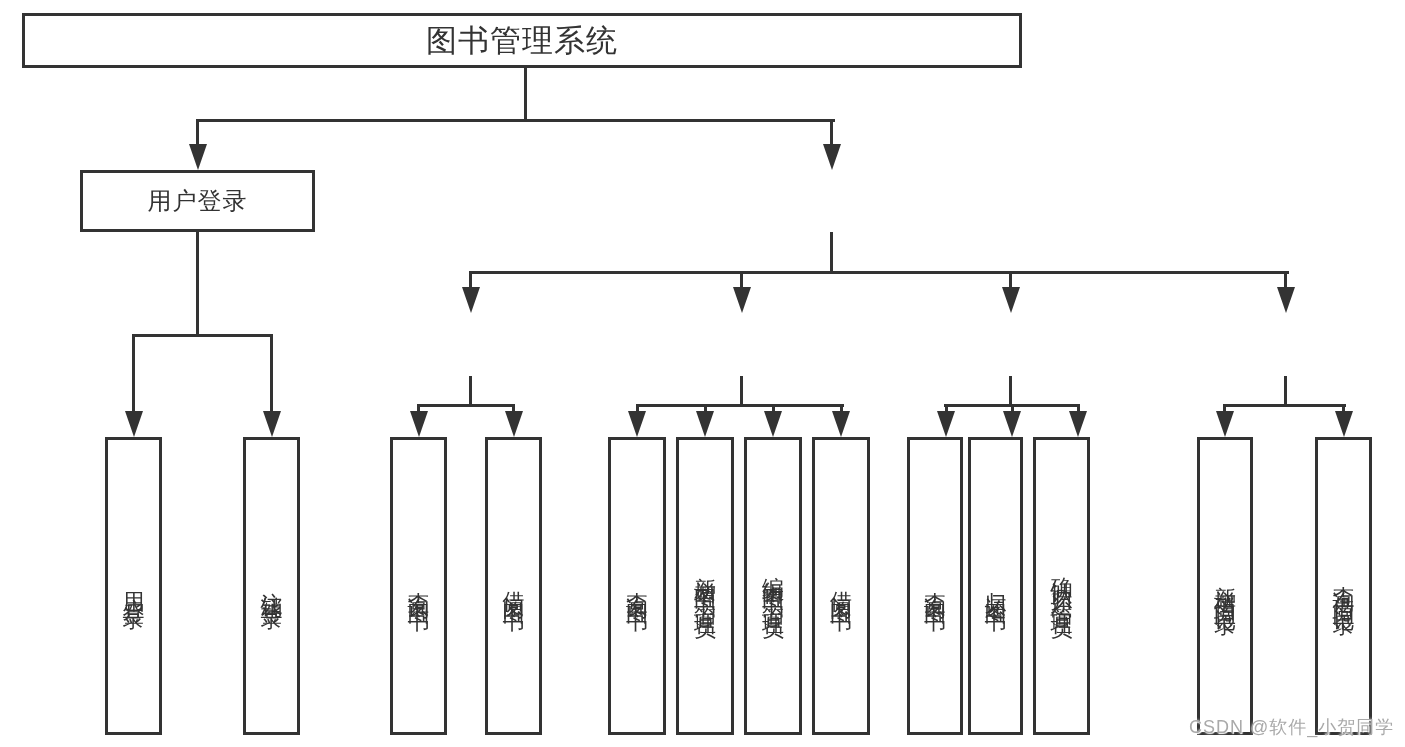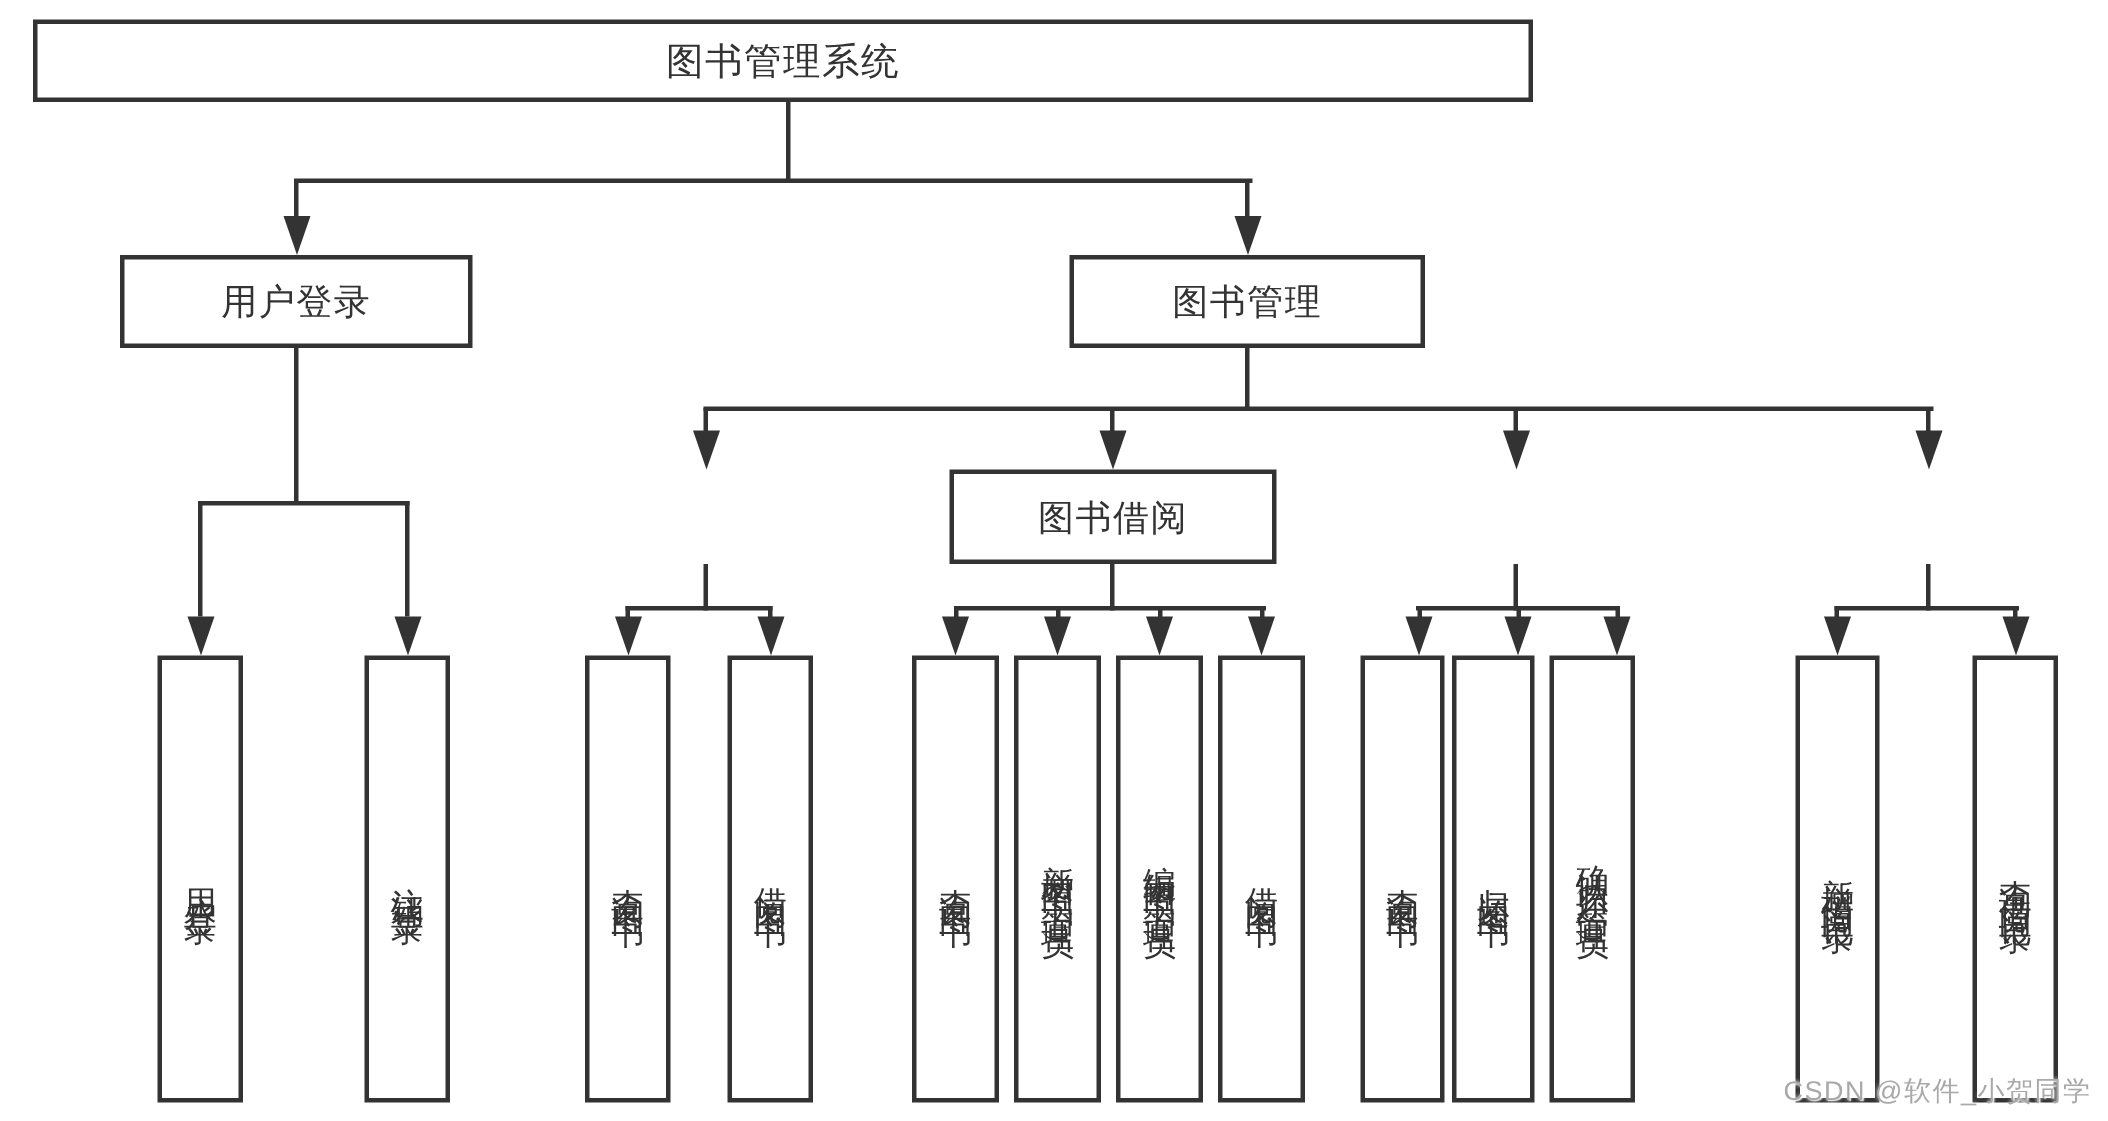--- a/index.html
+++ b/index.html
@@ -22,21 +22,21 @@
   }
   
   .box{
     position:absolute;
     border:3px solid #333333;
     background:#ffffff;
     box-sizing:border-box;
     display:flex;align-items:center;justify-content:center;
     color:#333333;
   }
-  .lvl0{font-size:25px;letter-spacing:1px;align-items:center;}
+  .lvl0{font-size:31px;letter-spacing:1px;align-items:center;}
   .lvl{font-size:24px;letter-spacing:1px;}
   .leafbox{z-index:2;}
   .vtext{
     writing-mode:vertical-rl;
     text-orientation:mixed;
     font-size:22px;
     line-height:1;
     letter-spacing:6px;
     white-space:nowrap;
   }
@@ -114,27 +114,21 @@
   <div class="arw" style="left:1216px;top:411px"></div>
   <div class="arw" style="left:1335px;top:411px"></div>
 
   <div class="box lvl0" style="left:22px;top:13px;width:1000px;height:55px">
     <span>图书管理系统</span>
   </div>
 
   <div class="box lvl" style="left:80px;top:170px;width:235px;height:62px">
     <span>用户登录</span>
   </div>
-  <div class="box lvl" style="left:713px;top:170px;width:237px;height:62px">
-    <span>图书管理</span>
-  </div>
 
-  <div class="box lvl" style="left:633px;top:313px;width:218px;height:63px">
-    <span>图书借阅</span>
-  </div>
 
   <div class="box leafbox" style="left:105px;top:437px;width:57px;height:298px">
     <span class="vtext">用户登录</span>
   </div>
   <div class="box leafbox" style="left:243px;top:437px;width:57px;height:298px">
     <span class="vtext">注销登录</span>
   </div>
 
   <div class="box leafbox" style="left:390px;top:437px;width:57px;height:298px">
     <span class="vtext">查询图书</span>

